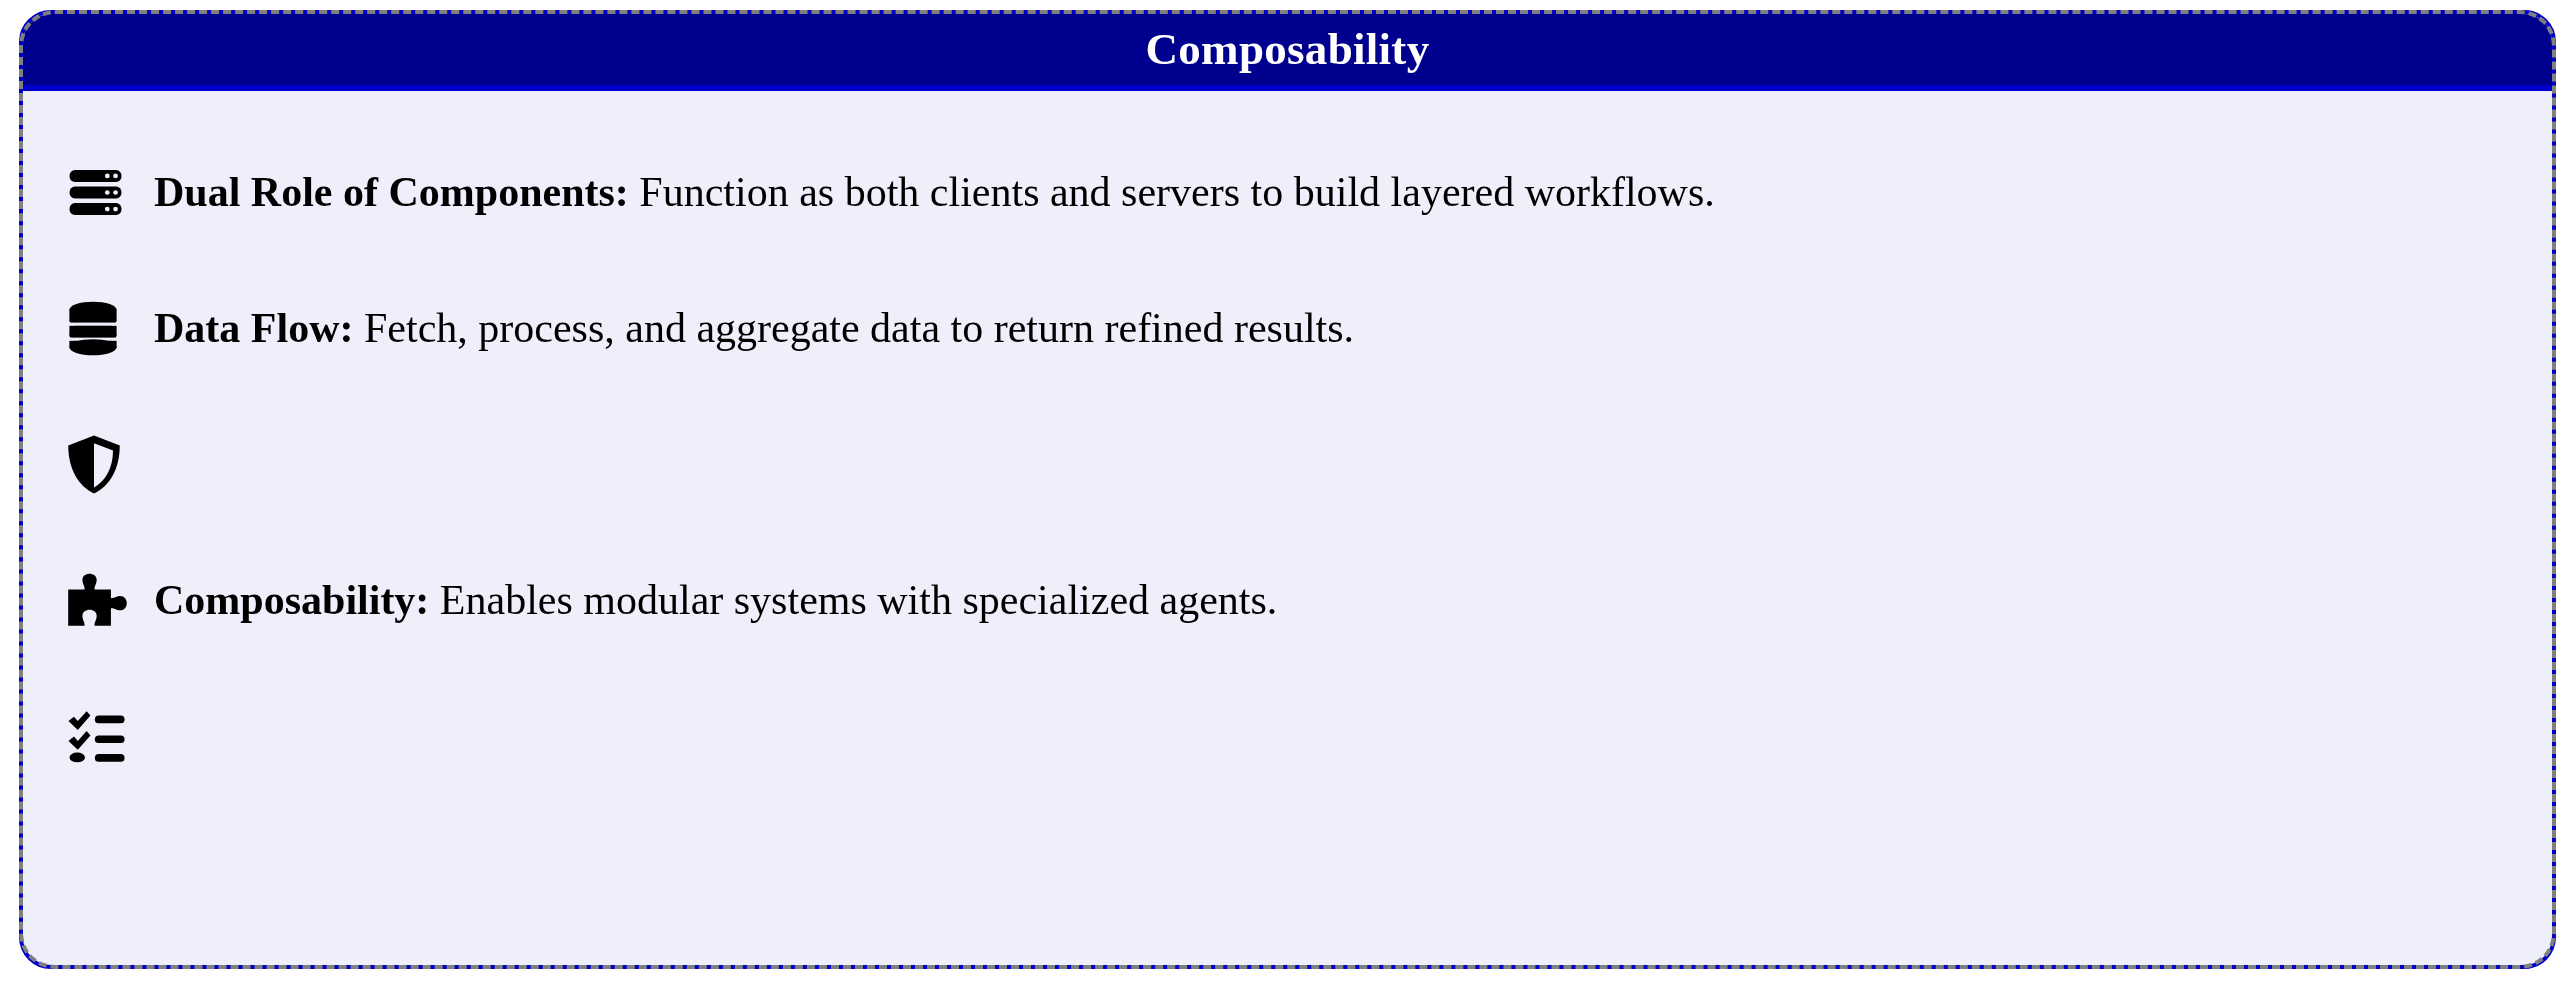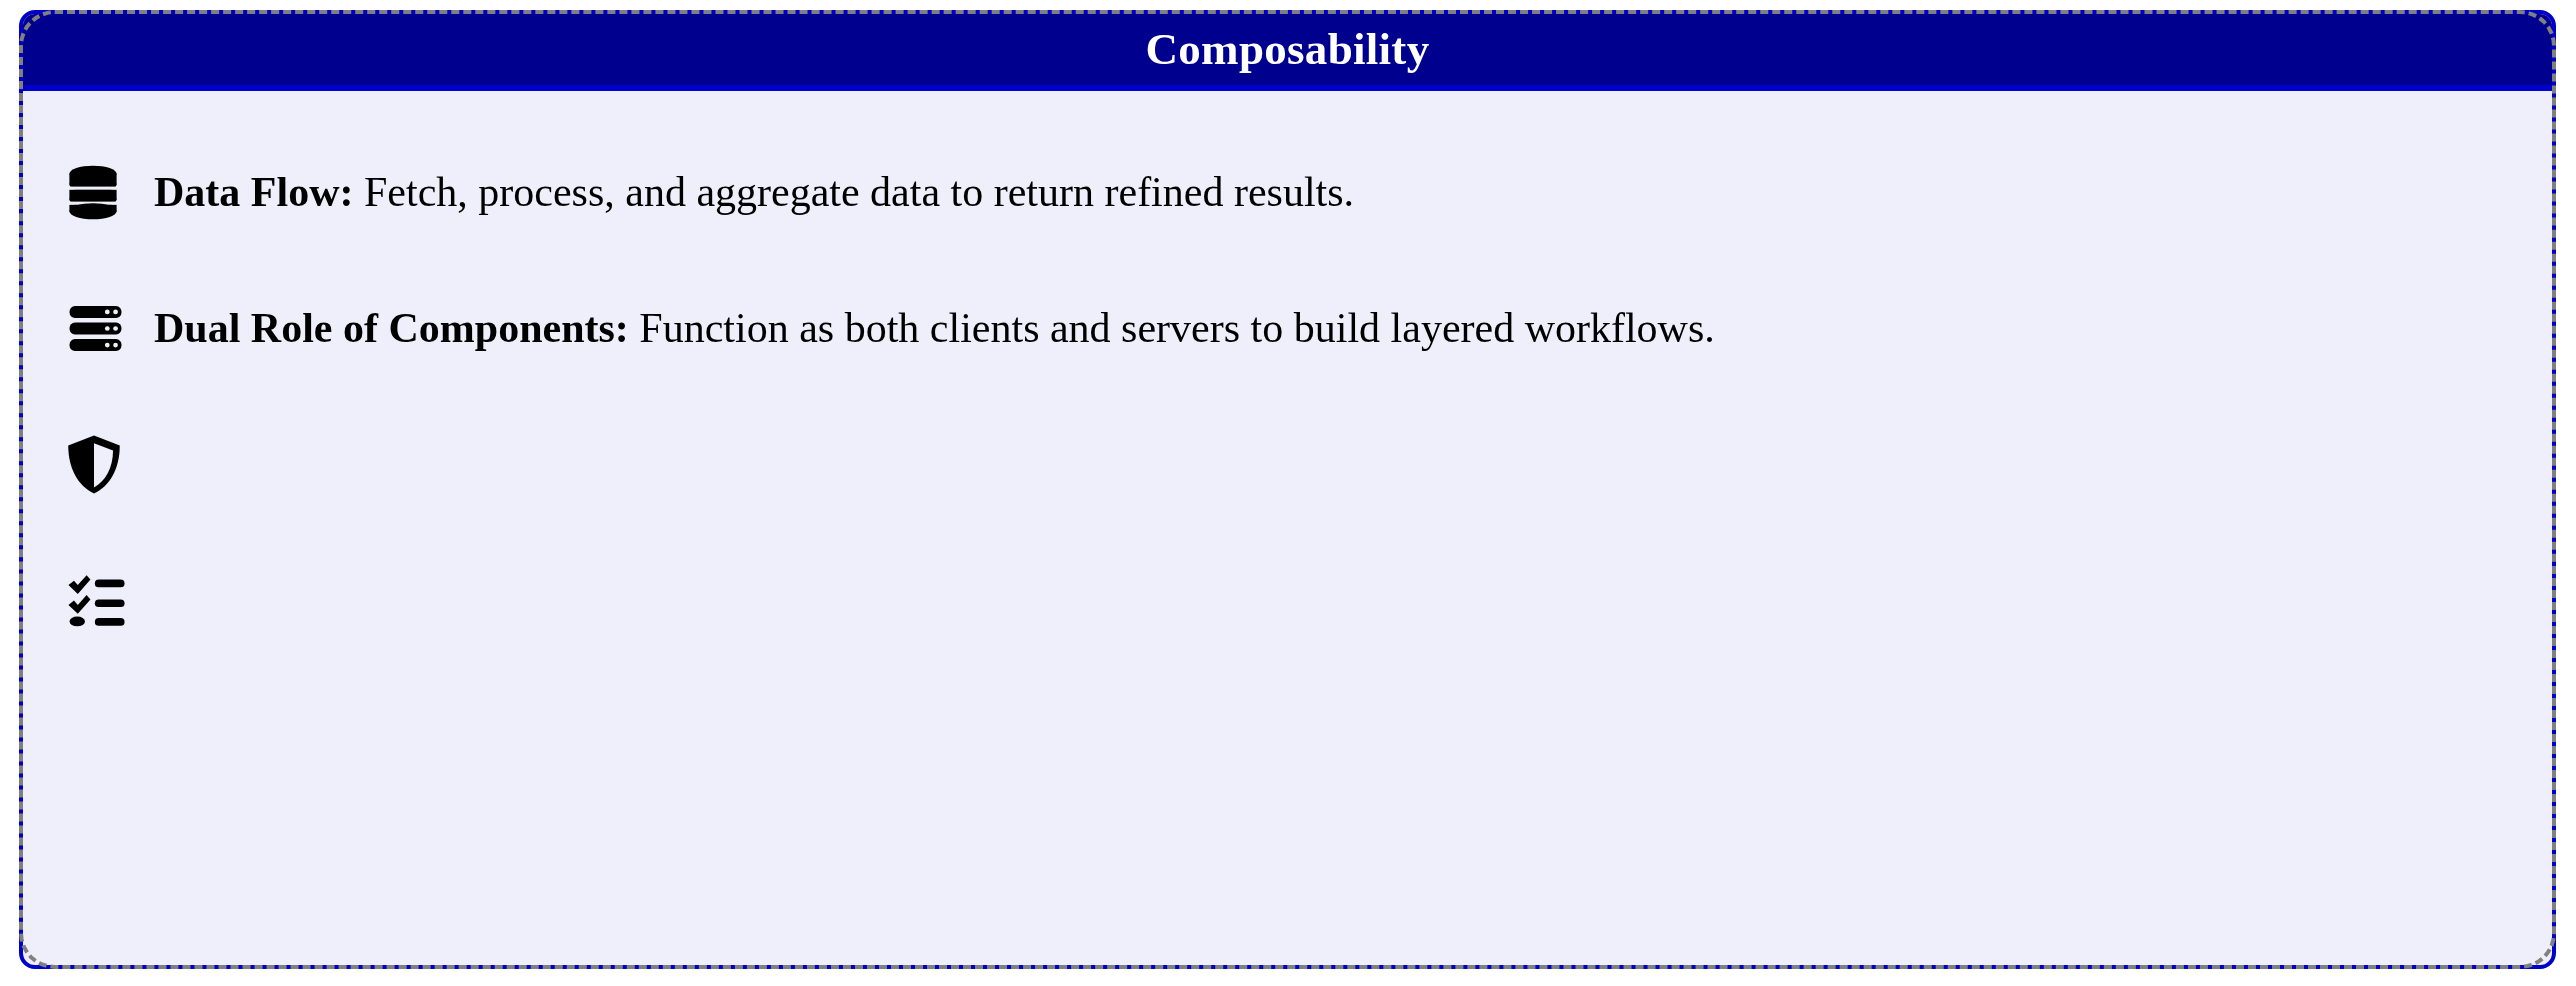--- a/index.html
+++ b/index.html
@@ -21,21 +21,21 @@
     top: 9.6px;
     width: 2537px;
     height: 959px;
   }
 
   
   .card {
     position: absolute;
     inset: 0;
     border: 4.8px solid #0000CC;
-    border-radius: 16px;
+    border-radius: 32px;
     background: #EFEFFB;
     box-sizing: border-box;
     overflow: hidden;
   }
 
   
   .card-dash {
     position: absolute;
     inset: 0px;
     border: 4.8px dashed #808080;
@@ -112,20 +112,39 @@
 <body>
 
 <div class="card-wrap">
   <div class="card">
 
     <div class="titlebar">
       <span class="title">Composability</span>
     </div>
 
     <div class="body">
+
+      <div class="row">
+        <span class="icon-cell">
+          <svg width="59" height="59" viewBox="0 0 100 100" aria-hidden="true">
+            <rect x="6" y="12" width="88" height="20" rx="9" fill="#000"></rect>
+            <rect x="6" y="40" width="88" height="20" rx="9" fill="#000"></rect>
+            <rect x="6" y="68" width="88" height="20" rx="9" fill="#000"></rect>
+            <circle cx="70" cy="22" r="4" fill="#EFEFFB"></circle>
+            <circle cx="84" cy="22" r="4" fill="#EFEFFB"></circle>
+            <circle cx="70" cy="50" r="4" fill="#EFEFFB"></circle>
+            <circle cx="84" cy="50" r="4" fill="#EFEFFB"></circle>
+            <circle cx="70" cy="78" r="4" fill="#EFEFFB"></circle>
+            <circle cx="84" cy="78" r="4" fill="#EFEFFB"></circle>
+          </svg>
+        </span>
+        <span class="row-text">
+          <span class="lead">Dual Role of Components:</span><span class="desc"> Function as both clients and servers to build layered workflows.</span>
+        </span>
+      </div>
 
       <div class="row">
         <span class="icon-cell">
           <svg width="54" height="59" viewBox="0 0 100 110" aria-hidden="true">
             <ellipse cx="50" cy="20" rx="44" ry="15" fill="#000"></ellipse>
             <rect x="6" y="20" width="88" height="20" fill="#000"></rect>
             <ellipse cx="50" cy="40" rx="44" ry="15" fill="#000"></ellipse>
             <rect x="6" y="44" width="88" height="6" fill="#EFEFFB"></rect>
             <rect x="6" y="50" width="88" height="18" fill="#000"></rect>
             <ellipse cx="50" cy="68" rx="44" ry="15" fill="#000"></ellipse>
@@ -134,46 +153,37 @@
             <ellipse cx="50" cy="90" rx="44" ry="15" fill="#000"></ellipse>
           </svg>
         </span>
         <span class="row-text">
           <span class="lead">Data Flow:</span><span class="desc"> Fetch, process, and aggregate data to return refined results.</span>
         </span>
       </div>
 
       <div class="row">
         <span class="icon-cell">
-          <svg width="59" height="59" viewBox="0 0 100 100" aria-hidden="true">
-            <rect x="6" y="12" width="88" height="20" rx="9" fill="#000"></rect>
-            <rect x="6" y="40" width="88" height="20" rx="9" fill="#000"></rect>
-            <rect x="6" y="68" width="88" height="20" rx="9" fill="#000"></rect>
-            <circle cx="70" cy="22" r="4" fill="#EFEFFB"></circle>
-            <circle cx="84" cy="22" r="4" fill="#EFEFFB"></circle>
-            <circle cx="70" cy="50" r="4" fill="#EFEFFB"></circle>
-            <circle cx="84" cy="50" r="4" fill="#EFEFFB"></circle>
-            <circle cx="70" cy="78" r="4" fill="#EFEFFB"></circle>
-            <circle cx="84" cy="78" r="4" fill="#EFEFFB"></circle>
-          </svg>
-        </span>
-        <span class="row-text">
-          <span class="lead">Dual Role of Components:</span><span class="desc"> Function as both clients and servers to build layered workflows.</span>
-        </span>
-      </div>
-
-      <div class="row">
-        <span class="icon-cell">
           <svg width="56" height="61" viewBox="0 0 100 108" aria-hidden="true">
             <path d="M50 2 L96 20 C96 62 78 92 50 106 C22 92 4 62 4 20 Z" fill="#000"></path>
             <path d="M50 16 L84 29 C84 60 70 84 50 95 Z" fill="#EFEFFB"></path>
           </svg>
         </span>
       </div>
 
+      <div class="row">
+        <span class="icon-cell">
+          <svg width="63" height="55" viewBox="0 0 115 100" aria-hidden="true">
+            <path d="M4 30 L34 30 C34 22 30 20 30 12 C30 5 36 1 43 1 C50 1 56 5 56 12 C56 20 52 22 52 30 L82 30 L82 46 C90 46 92 42 99 42 C106 42 111 48 111 55 C111 62 106 68 99 68 C92 68 90 64 82 64 L82 96 L52 96 C52 88 56 86 56 78 C56 71 50 67 43 67 C36 67 30 71 30 78 C30 86 34 88 34 96 L4 96 Z" fill="#000"></path>
+          </svg>
+        </span>
+        <span class="row-text">
+          <span class="lead">Composability:</span><span class="desc"> Enables modular systems with specialized agents.</span>
+        </span>
+      </div>
 
 
       <div class="row">
         <span class="icon-cell">
           <svg width="61" height="55" viewBox="0 0 110 100" aria-hidden="true">
             <path d="M4 22 L14 14 L21 22 L37 4 L44 12 L21 38 Z" fill="#000"></path>
             <path d="M4 58 L14 50 L21 58 L37 40 L44 48 L21 74 Z" fill="#000"></path>
             <ellipse cx="20" cy="88" rx="14" ry="9" fill="#000"></ellipse>
             <rect x="52" y="12" width="54" height="14" rx="7" fill="#000"></rect>
             <rect x="52" y="48" width="54" height="14" rx="7" fill="#000"></rect>

